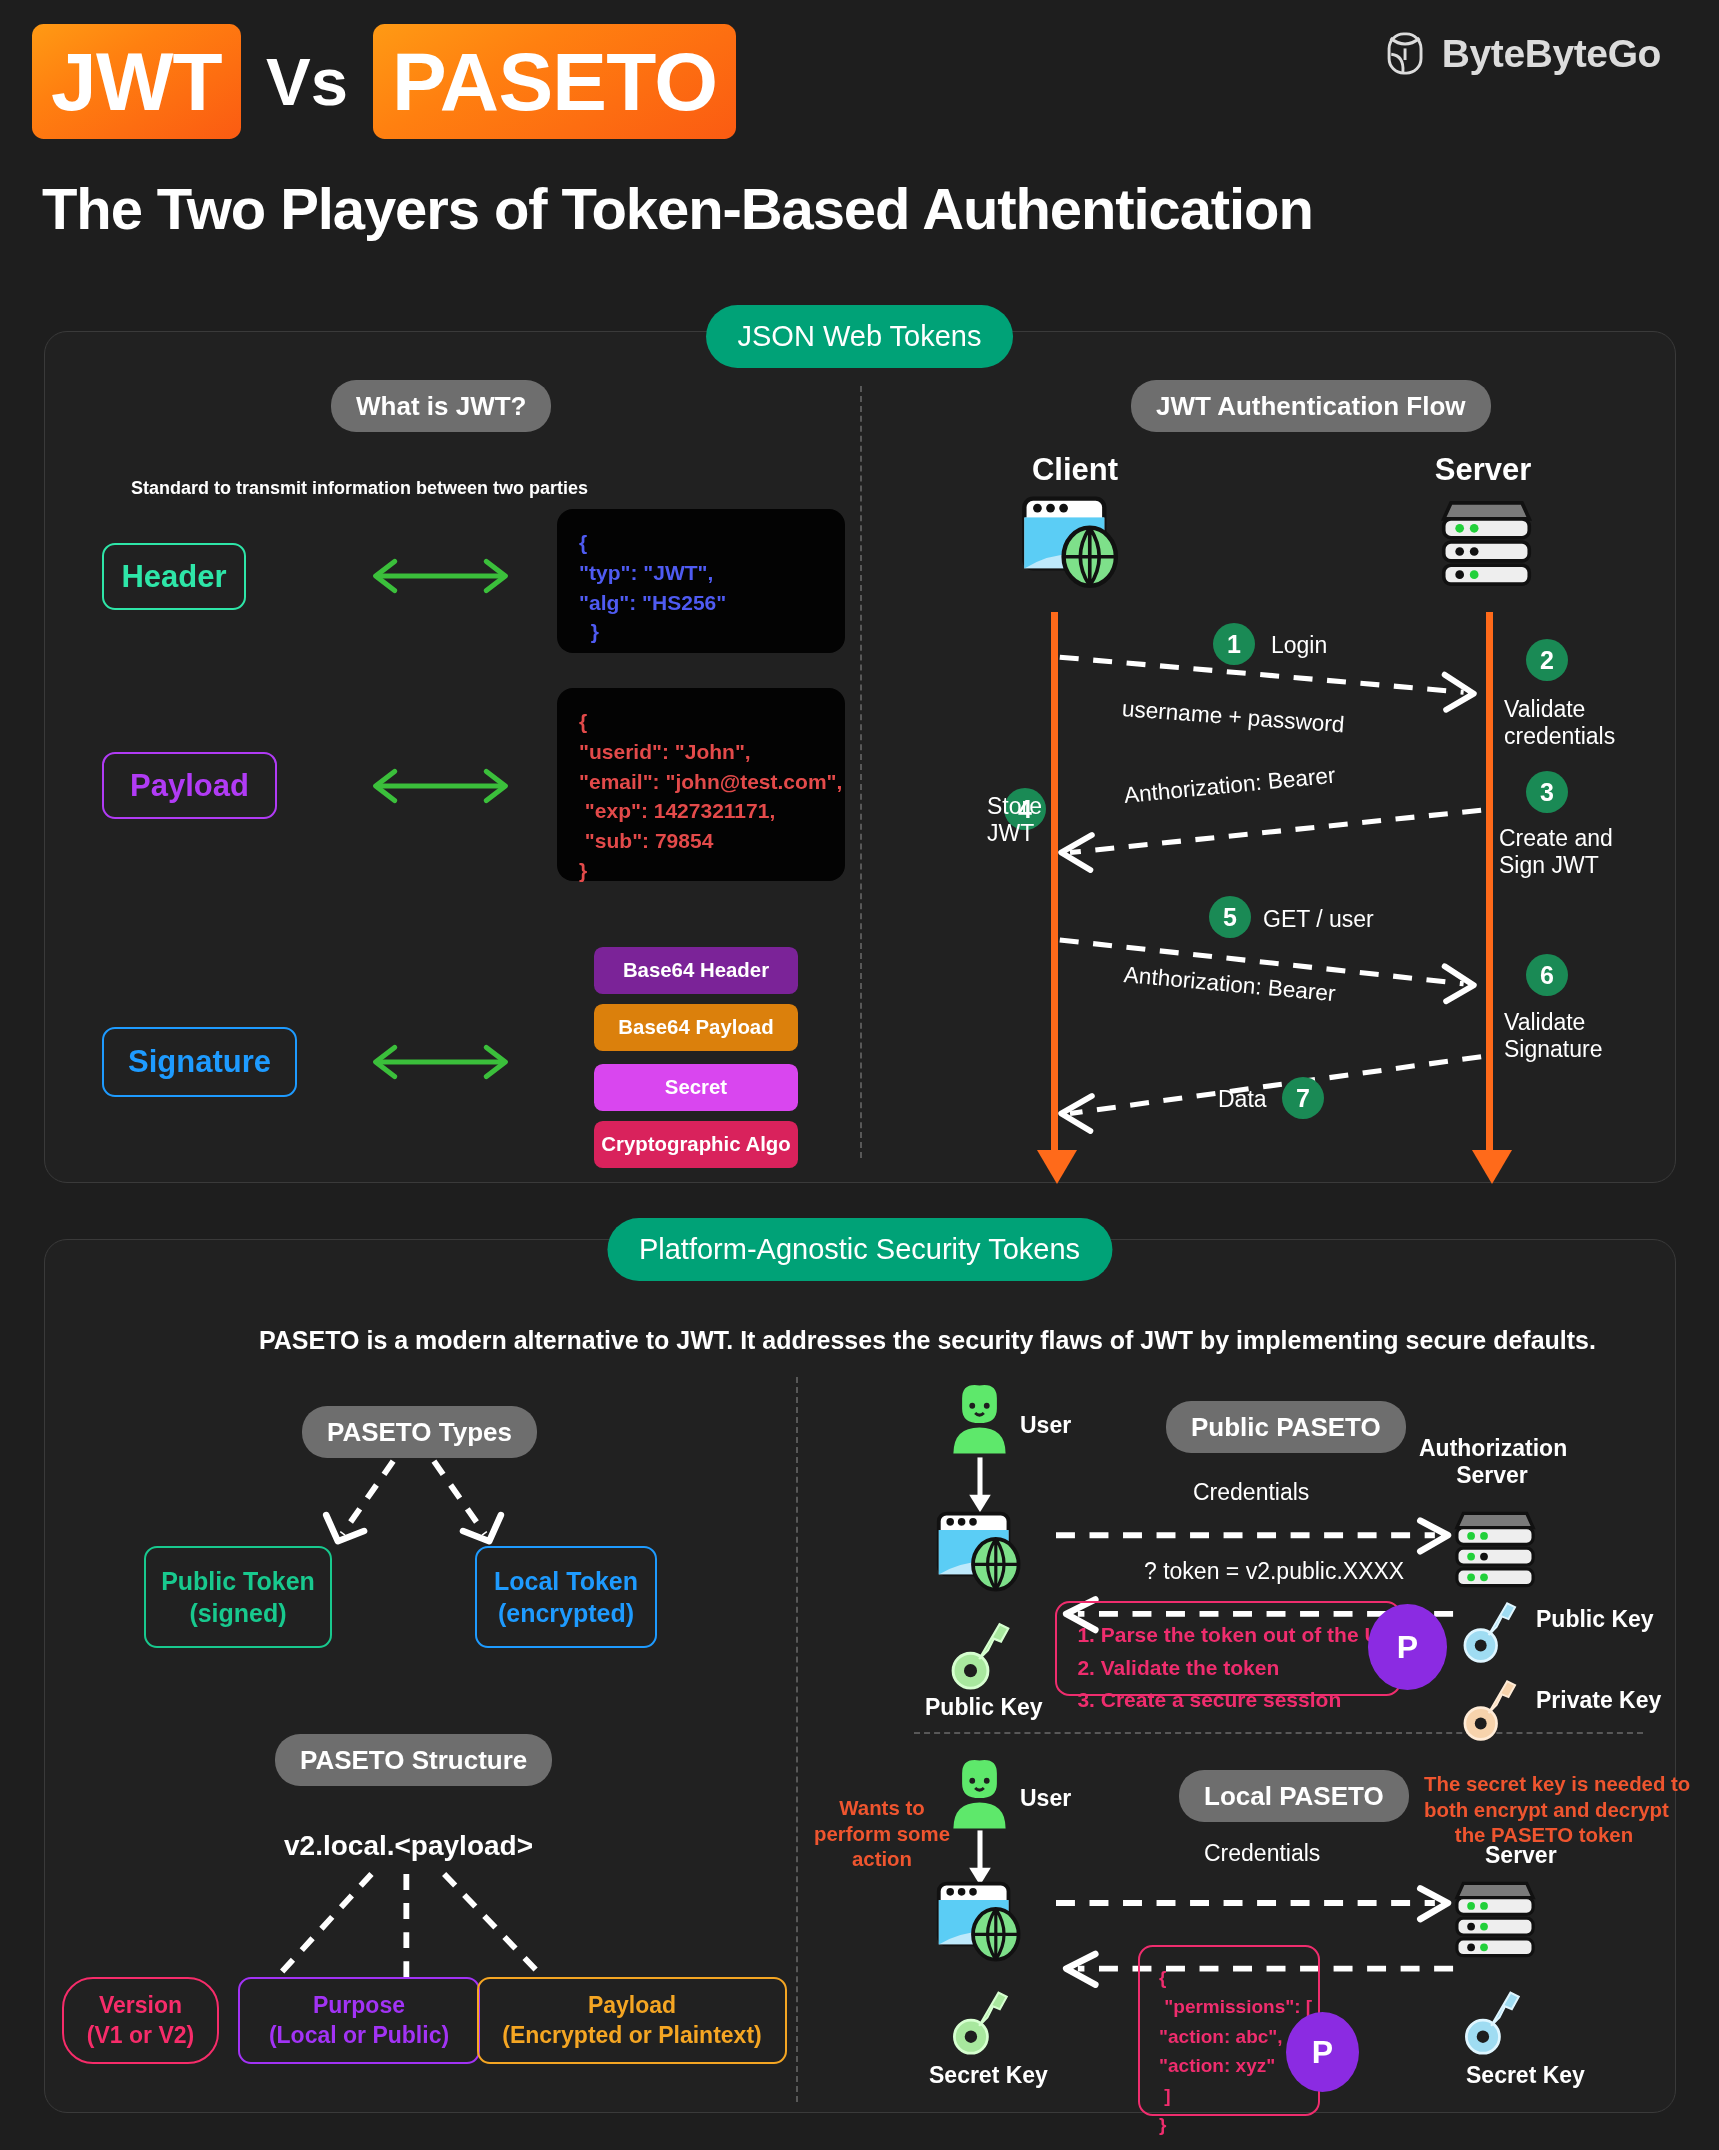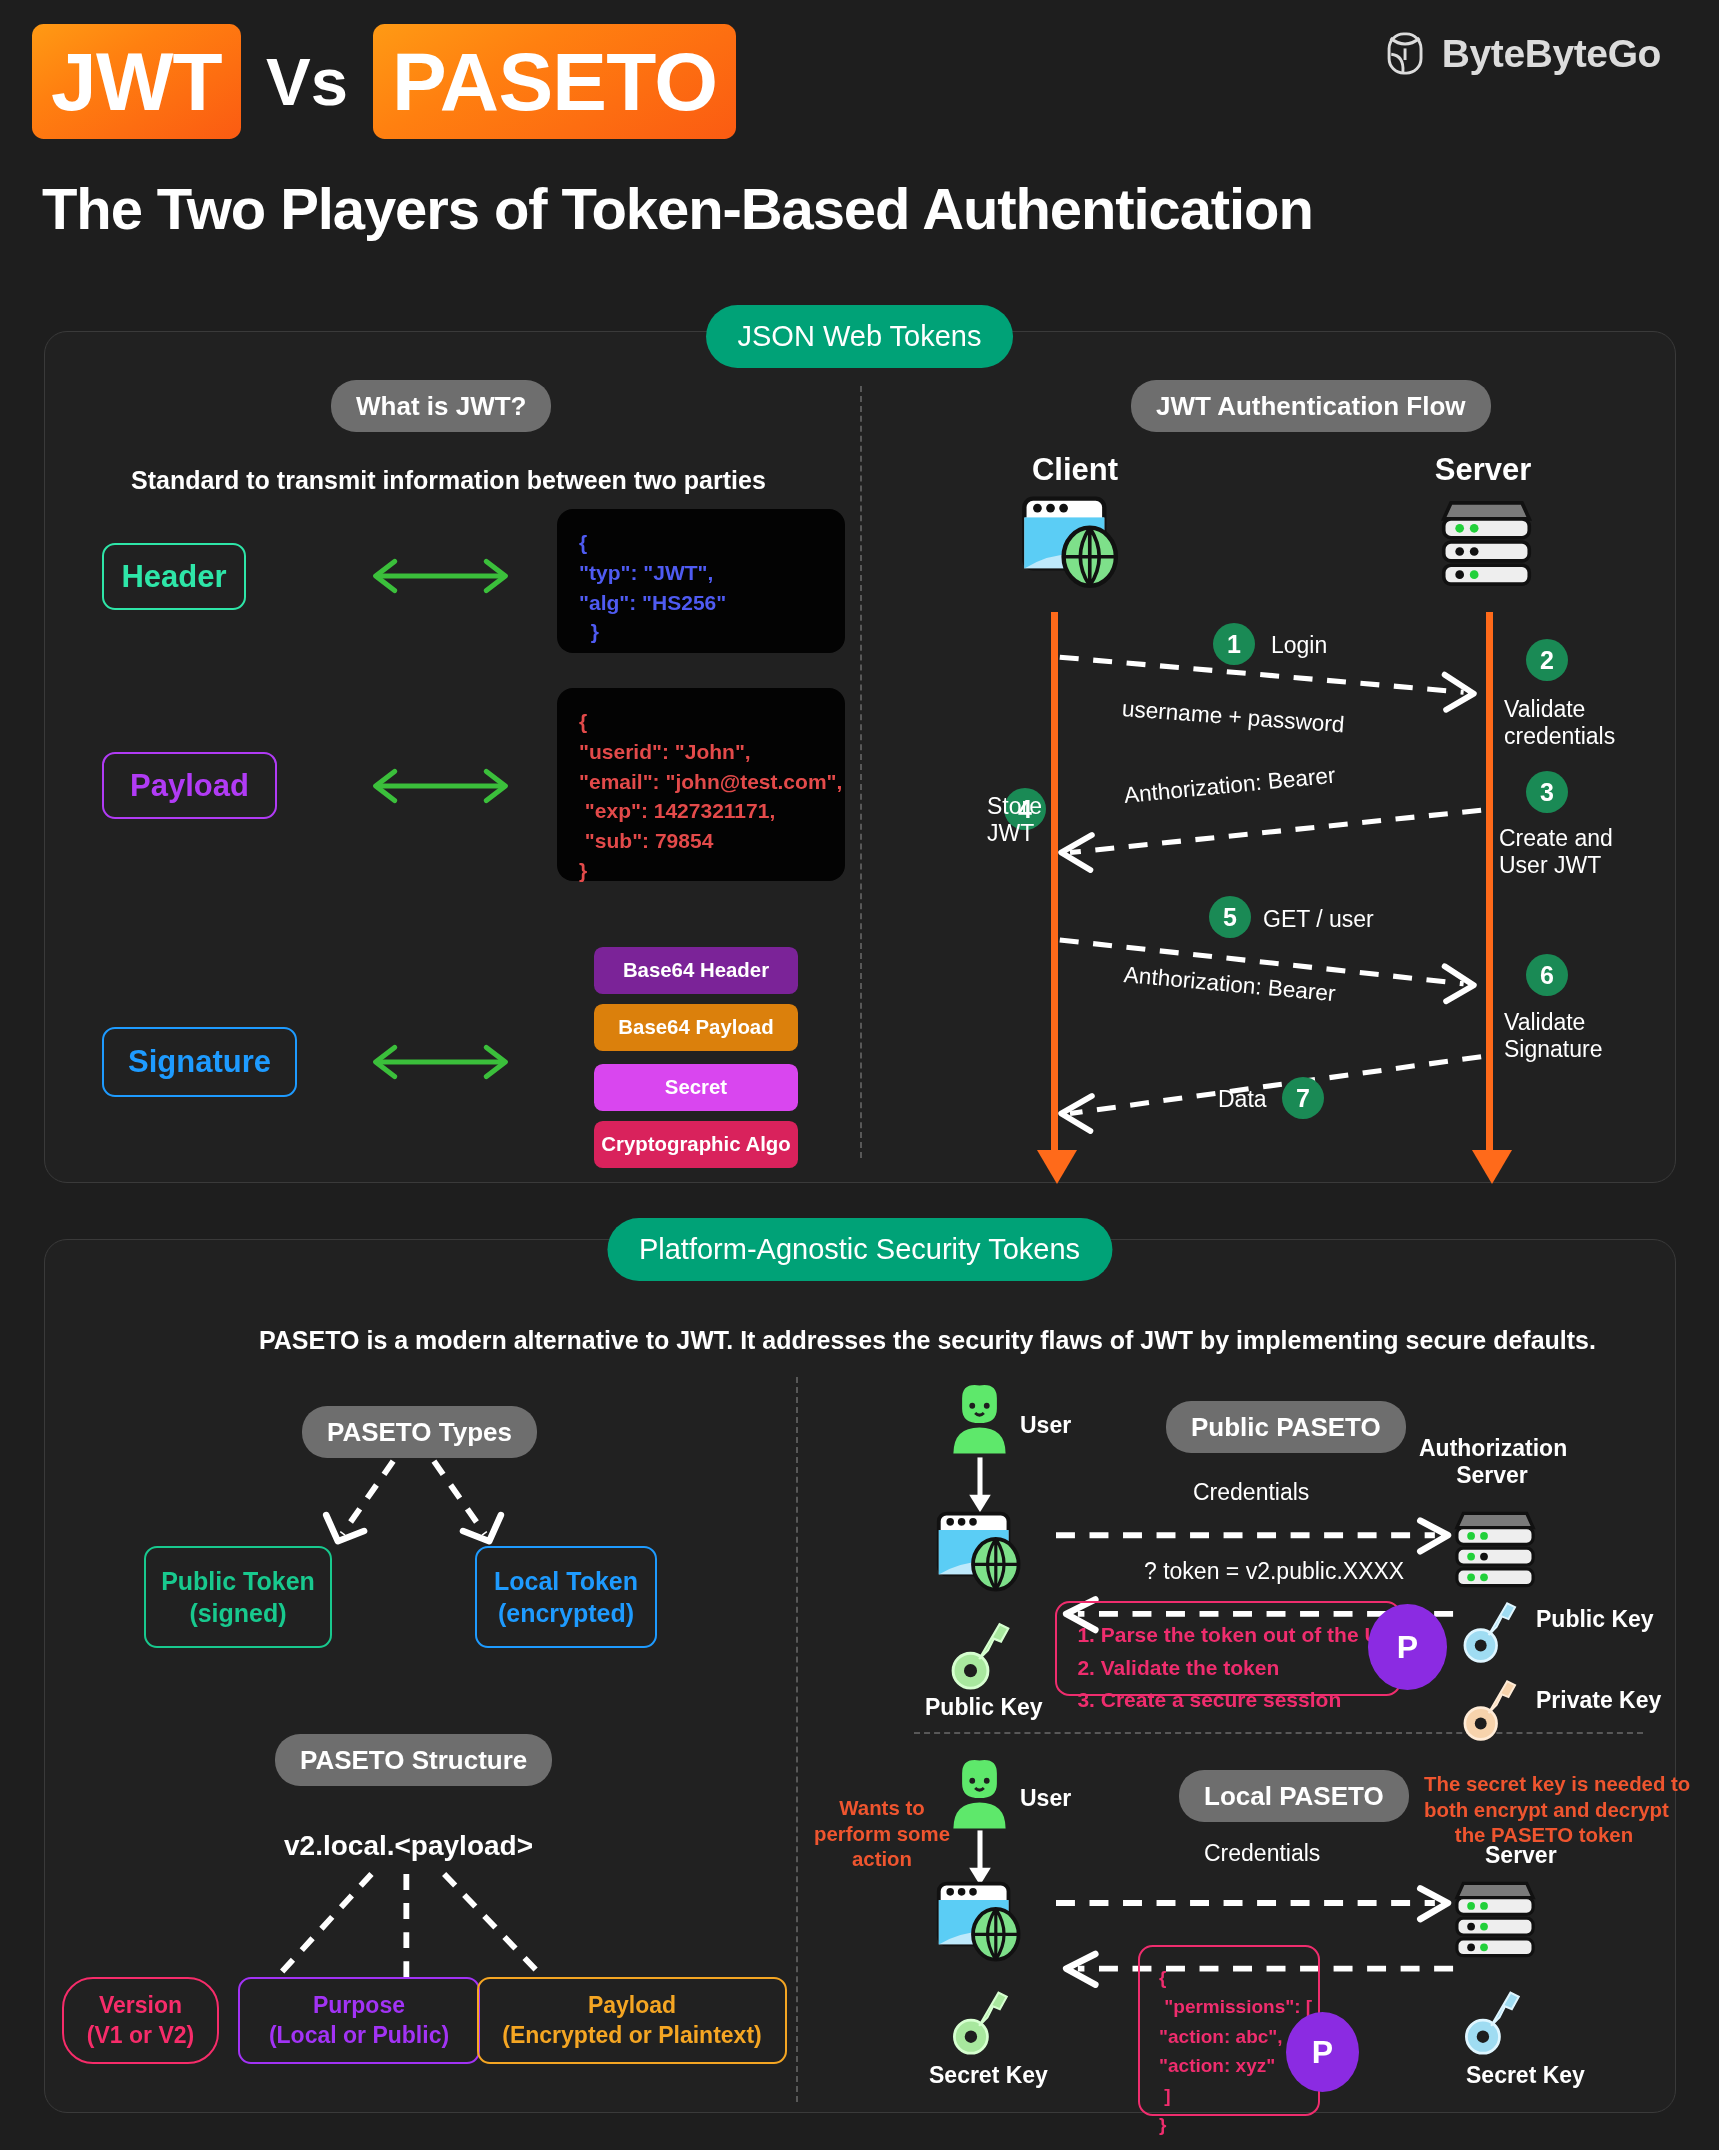--- a/index.html
+++ b/index.html
@@ -61,21 +61,21 @@
     height: 52px;
     display: flex; align-items: center; justify-content: center;
     padding: 0 25px;
     font-size: 26px; font-weight: 600; color: #fff; white-space: nowrap;
   }
 
   .vdivider { position: absolute; width: 0; border-left: 2.2px dashed #585858; }
   .hdivider { position: absolute; height: 0; border-top: 2.2px dashed #585858; }
 
   
-  .lead-text { position: absolute; font-size: 25px; font-weight: 600; color: #ffffff; white-space: nowrap; }
+  .lead-text { position: absolute; font-size: 18px; font-weight: 600; color: #ffffff; white-space: nowrap; margin-top: 12px; }
 
   .tokenbox {
     position: absolute;
     border: 2.9px solid;
     border-radius: 13px;
     display: flex; align-items: center; justify-content: center;
     font-size: 31px; font-weight: 800;
     background: transparent;
   }
 
@@ -274,21 +274,21 @@
   <div class="step-badge" style="left:1213px; top:623px;">1</div>
   <div class="step-text" style="left:1271px; top:632px;">Login</div>
   <div class="msg-label" style="left:1122px; top:696px; transform: rotate(4.2deg);">username + password</div>
 
   <div class="step-badge" style="left:1526px; top:639px;">2</div>
   <div class="step-text c" style="left:1504px; top:696px; width:182px; white-space:pre; text-align:left;">Validate
 credentials</div>
 
   <div class="step-badge" style="left:1526px; top:771px;">3</div>
   <div class="step-text" style="left:1499px; top:825px; white-space:pre;">Create and
-User JWT</div>
+Sign JWT</div>
   <div class="msg-label" style="left:1124px; top:783px; transform: rotate(-5.5deg);">Anthorization: Bearer</div>
 
   <div class="step-badge" style="left:1004px; top:788px;">4</div>
   <div class="step-text" style="left:987px; top:793px; white-space:pre; text-align:left; width:76px;">Store
 JWT</div>
 
   <div class="step-badge" style="left:1209px; top:896px;">5</div>
   <div class="step-text" style="left:1263px; top:906px;">GET / user</div>
   <div class="msg-label" style="left:1124px; top:962px; transform: rotate(5.2deg);">Anthorization: Bearer</div>
 

